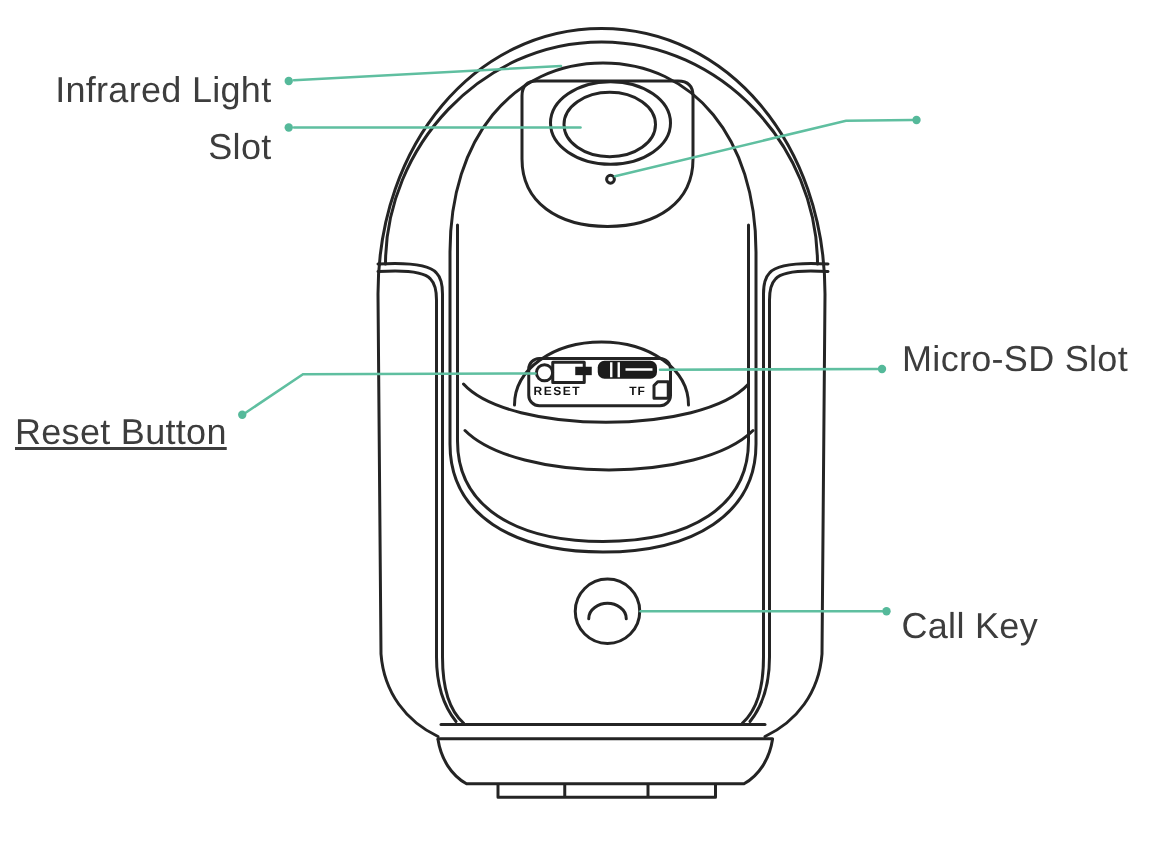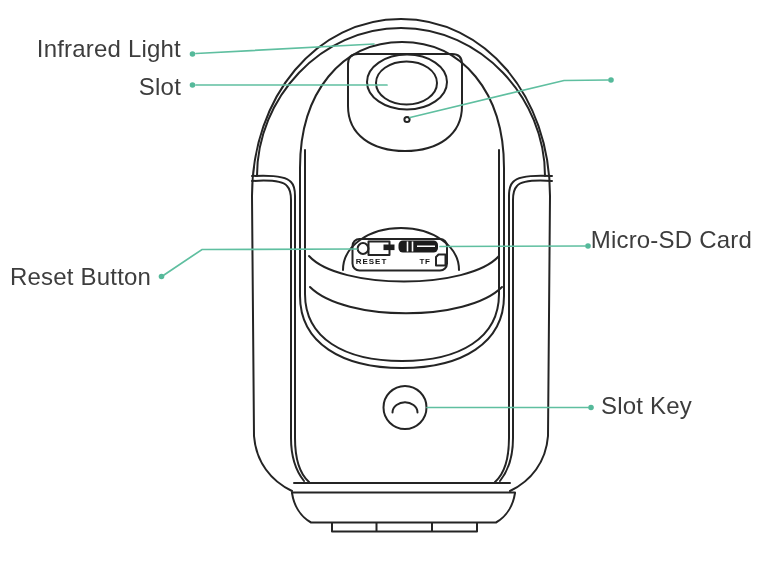--- a/index.html
+++ b/index.html
@@ -11,20 +11,21 @@
     font-family:"Liberation Sans", sans-serif;
   }
   .stage svg{position:absolute;left:0;top:0;}
   .callout-label{
     position:absolute;
     font-size:24px;
     line-height:28px;
     letter-spacing:0.2px;
     color:#3d3d3d;
     white-space:nowrap;
+    margin-top:12px;
   }
   .callout-label.right-align{text-align:right;}
   .sd-label{
     position:absolute;
     font-size:24px;
     line-height:24px;
     letter-spacing:0.2px;
     color:#3d3d3d;
     text-align:right;
     white-space:nowrap;
@@ -103,21 +104,21 @@
       <polyline class="leader" points="588,407.5 427,407.5"></polyline>
       <circle class="leader-dot" cx="591" cy="407.5" r="2.8"></circle>
     </g>
   </svg>
 
   <div class="callout-label right-align" style="right:587px;top:35px;">Infrared Light</div>
 
   <div class="callout-label right-align" style="right:587px;top:73px;">Slot</div>
 
 
-  <div class="callout-label" style="left:10px;top:263px;">Reset Button</div>
+  <div class="callout-label" style="left:10px;top:263px;text-decoration:underline;">Reset Button</div>
 
   <div class="sd-label" style="right:16px;top:228px;">
-    <div>Micro-SD Card</div>
+    <div>Micro-SD Slot</div>
   </div>
 
-  <div class="callout-label" style="left:601px;top:392px;">Slot Key</div>
+  <div class="callout-label" style="left:601px;top:392px;">Call Key</div>
 
 </div>
 
 </body></html>

